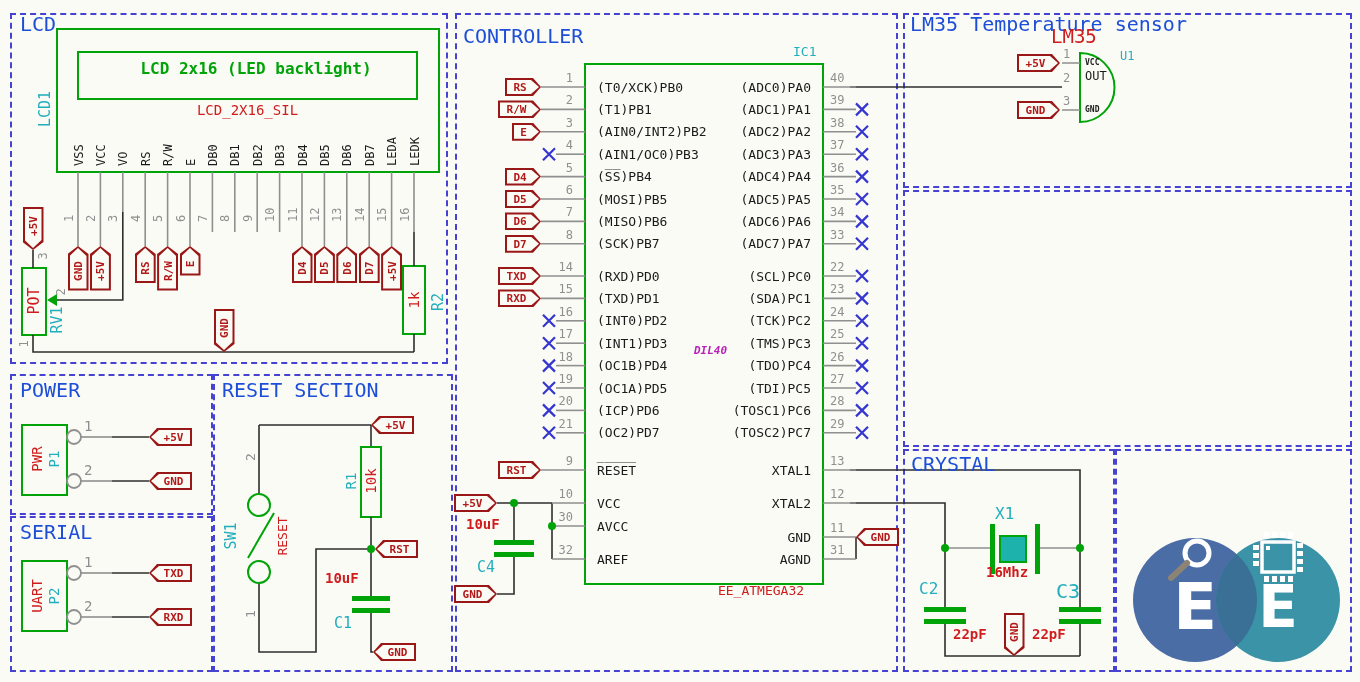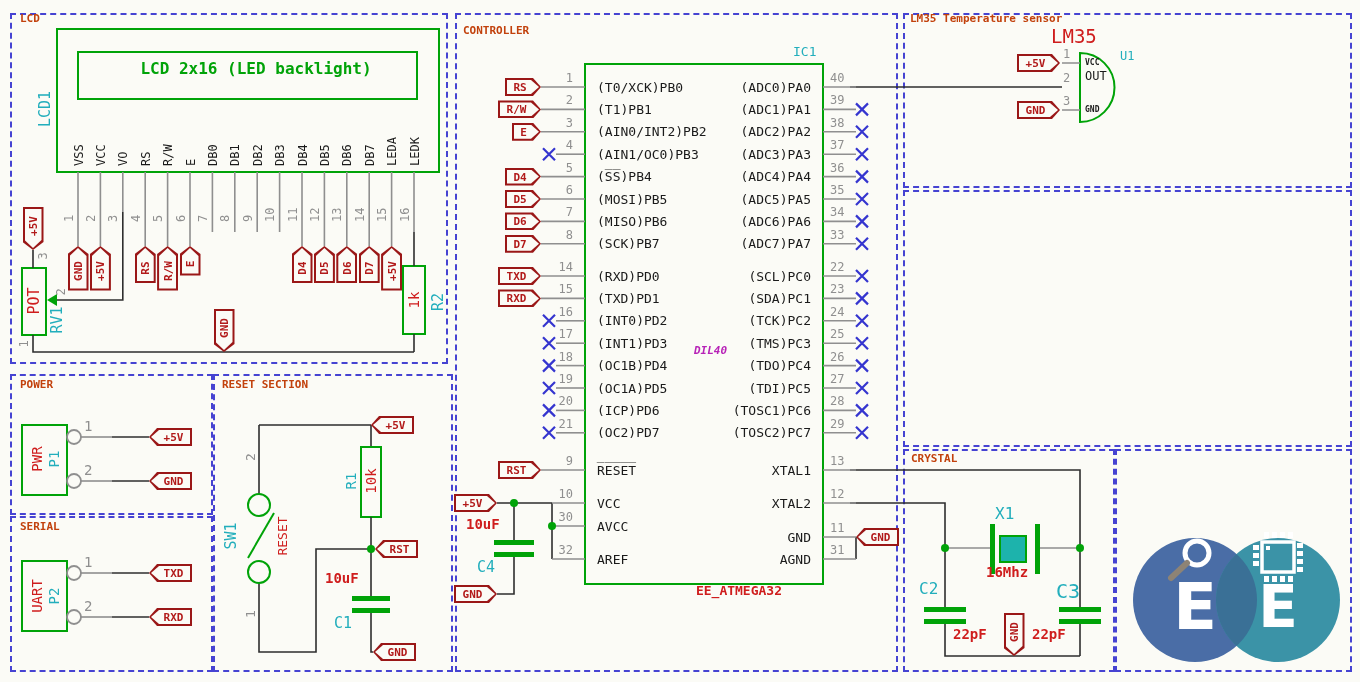--- a/index.html
+++ b/index.html
@@ -3,21 +3,21 @@
 <meta charset="utf-8">
 <style>
   html,body{margin:0;padding:0;background:#e8e8e8;}
   #canvas{position:relative;width:1360px;height:682px;background:#fbfbf6;overflow:hidden;
           font-family:"DejaVu Sans Mono",monospace;}
   .secbox{position:absolute;border:2px dashed #4643d2;box-sizing:border-box;z-index:0;}
   #wires{position:absolute;left:0;top:0;z-index:1;}
   #wires text{font-family:"DejaVu Sans Mono",monospace;}
   .lab{position:absolute;white-space:nowrap;z-index:2;}
   .rot{position:absolute;white-space:nowrap;z-index:2;transform:translate(-50%,-50%) rotate(-90deg);}
-  .title{font-weight:bold;font-size:11px;color:#c2410c;}
+  .title{font-weight:normal;font-size:20px;color:#1d4ed8;}
   .cyan{color:#22aebc;}
   .red{color:#cf1d1d;}
   .gray{color:#8f8f8f;}
   .green{color:#00a308;}
   .mag{color:#b722b7;font-style:italic;font-weight:bold;margin-top:17px;}
   .flag{position:absolute;z-index:3;}
   .flag .fo{position:absolute;inset:0;background:#9a1717;}
   .flag .fi{position:absolute;inset:2px;background:#fbfbf6;}
   .flag span{position:absolute;left:50%;top:50%;transform:translate(-50%,-50%);
              font-size:11px;font-weight:bold;color:#b21a1a;white-space:nowrap;}
@@ -304,20 +304,21 @@
 
   <div class="lab title" style="left:20px;top:12px">LCD</div>
   <div class="lab title" style="left:20px;top:378px">POWER</div>
   <div class="lab title" style="left:20px;top:520px">SERIAL</div>
   <div class="lab title" style="left:222px;top:378px">RESET SECTION</div>
   <div class="lab title" style="left:463px;top:24px">CONTROLLER</div>
   <div class="lab title" style="left:910px;top:12px">LM35 Temperature sensor</div>
   <div class="lab title" style="left:911px;top:452px">CRYSTAL</div>
 
   <div class="lab green" style="left:78px;top:59px;width:356px;text-align:center;font-size:16px;font-weight:bold">LCD 2x16 (LED backlight)</div>
+  <div class="lab red" style="left:78px;top:102px;width:339px;text-align:center;font-size:14px">LCD_2X16_SIL</div>
   <div class="rot cyan" style="left:45px;top:109px;font-size:15px">LCD1</div>
   <div class="rot red" style="left:34px;top:301px;font-size:15px">POT</div>
   <div class="rot cyan" style="left:57px;top:320px;font-size:15px">RV1</div>
   <div class="rot gray" style="left:43px;top:256px;font-size:12px">3</div>
   <div class="rot gray" style="left:61px;top:292px;font-size:12px">2</div>
   <div class="rot gray" style="left:24px;top:344px;font-size:12px">1</div>
   <div class="rot red" style="left:414px;top:300px;font-size:14px">1k</div>
   <div class="rot cyan" style="left:438px;top:302px;font-size:15px">R2</div>
 
   <div class="rot red" style="left:37px;top:459px;font-size:14px">PWR</div>
@@ -332,21 +333,21 @@
   <div class="rot cyan" style="left:231px;top:536px;font-size:15px">SW1</div>
   <div class="rot red" style="left:282px;top:536px;font-size:13px">RESET</div>
   <div class="rot gray" style="left:250px;top:457px;font-size:13px">2</div>
   <div class="rot gray" style="left:250px;top:614px;font-size:13px">1</div>
   <div class="rot cyan" style="left:351px;top:481px;font-size:14px">R1</div>
   <div class="rot red" style="left:371px;top:481px;font-size:14px">10k</div>
   <div class="lab red" style="left:325px;top:570px;font-size:14px;font-weight:bold">10uF</div>
   <div class="lab cyan" style="left:334px;top:614px;font-size:15px">C1</div>
 
   <div class="lab cyan" style="left:793px;top:44px;font-size:13px">IC1</div>
-  <div class="lab red" style="left:660px;top:583px;width:122px;text-align:right;font-size:13px;font-weight:bold">EE_ATMEGA32</div>
+  <div class="lab red" style="left:700px;top:583px;width:122px;text-align:center;font-size:13px;font-weight:normal">EE_ATMEGA32</div>
   <div class="lab mag" style="left:694px;top:327px;font-size:11px">DIL40</div>
   <div class="lab red" style="left:466px;top:516px;font-size:14px;font-weight:bold">10uF</div>
   <div class="lab cyan" style="left:477px;top:558px;font-size:15px">C4</div>
 
   <div class="lab red" style="left:1051px;top:25px;font-size:19px">LM35</div>
   <div class="lab cyan" style="left:1120px;top:49px;font-size:12px">U1</div>
   <div class="lab" style="left:1085px;top:58px;font-size:8px;font-weight:bold;color:#1a1a1a">VCC</div>
   <div class="lab" style="left:1085px;top:69px;font-size:12px;font-weight:normal;color:#1a1a1a">OUT</div>
   <div class="lab" style="left:1085px;top:105px;font-size:8px;font-weight:bold;color:#1a1a1a">GND</div>
   <div class="lab gray" style="left:1063px;top:47px;font-size:12px">1</div>

